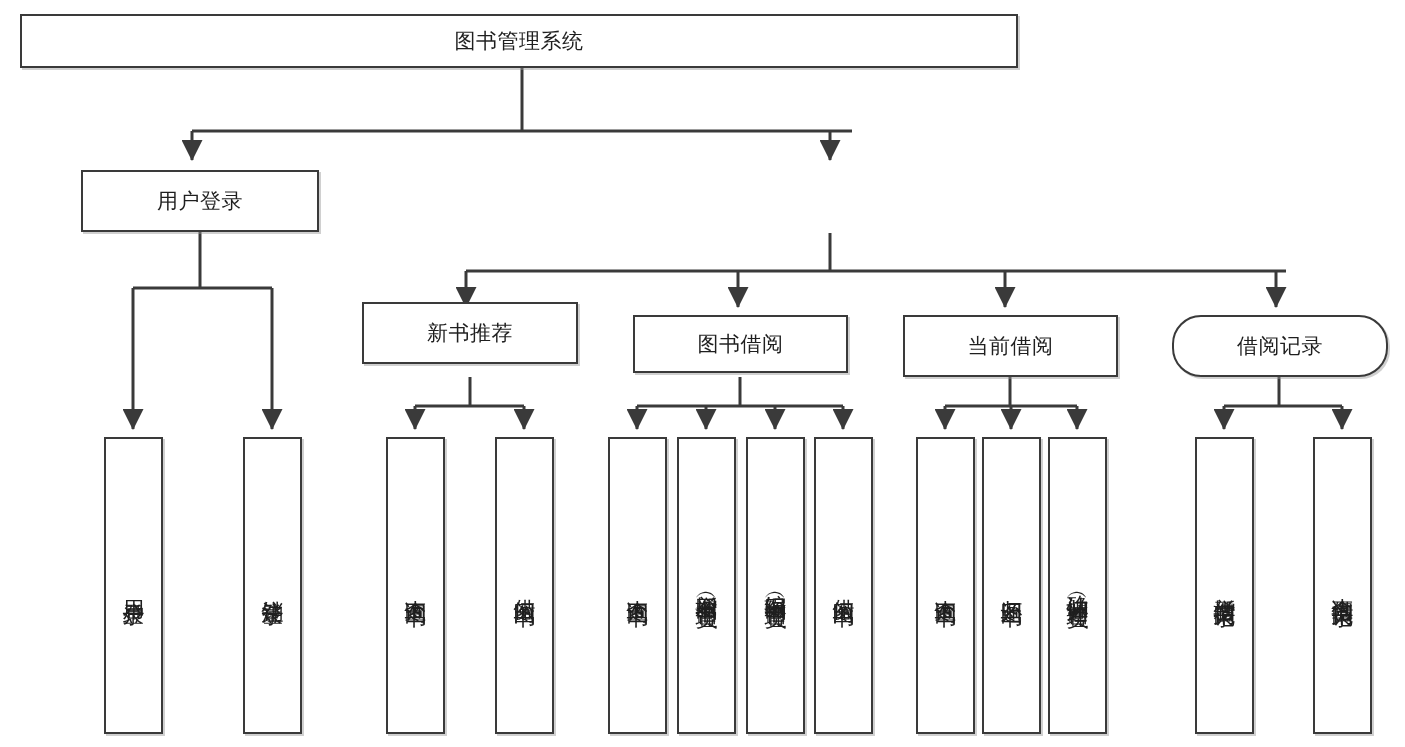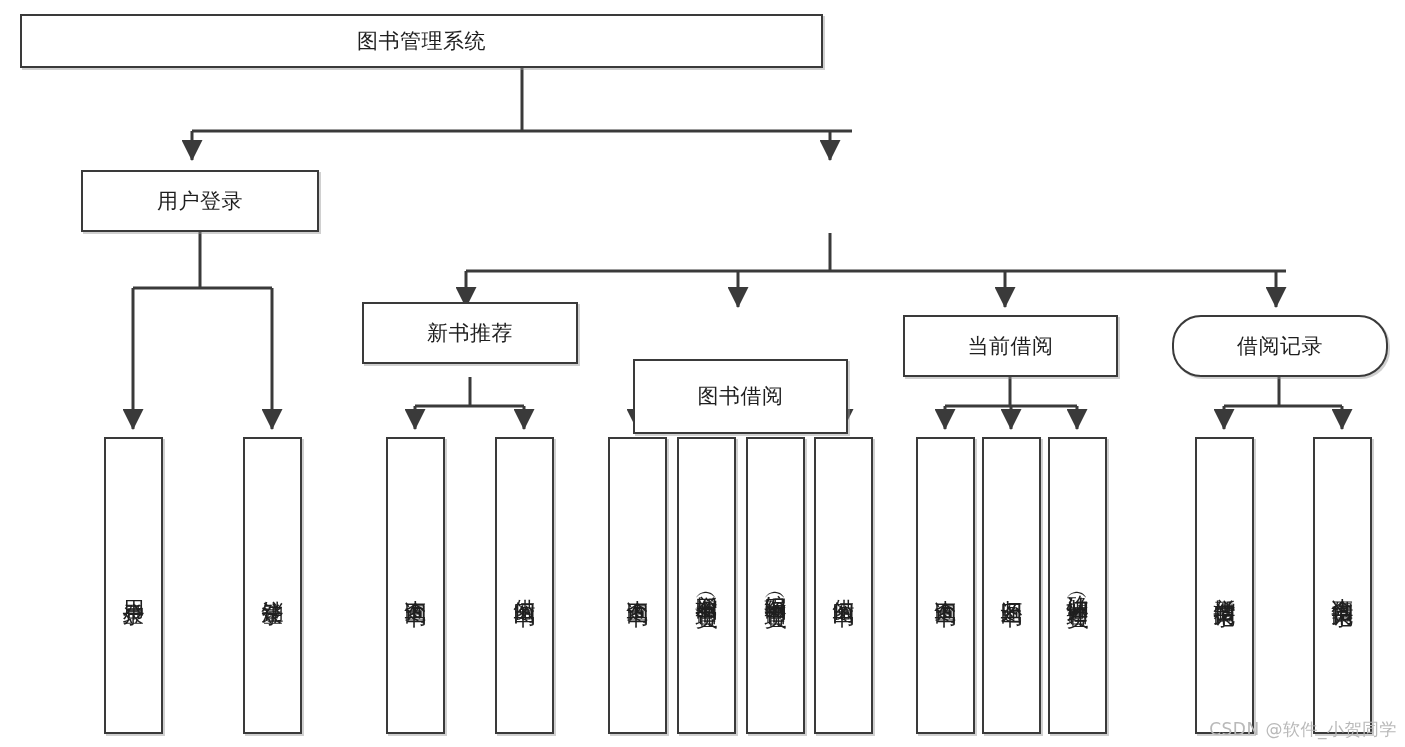--- a/index.html
+++ b/index.html
@@ -117,32 +117,32 @@
       <path d="M 1011 406 L 1011 429" marker-end="url(#arrow)"></path>
       <path d="M 1077 406 L 1077 429" marker-end="url(#arrow)"></path>
 
       <path d="M 1279 377 L 1279 406"></path>
       <path d="M 1224 406 L 1342 406"></path>
       <path d="M 1224 406 L 1224 429" marker-end="url(#arrow)"></path>
       <path d="M 1342 406 L 1342 429" marker-end="url(#arrow)"></path>
     </g>
   </svg>
 
-  <div class="node horiz" style="left:20px; top:14px; width:803px; height:54px;">
+  <div class="node horiz" style="left:20px; top:14px; width:998px; height:54px;">
     <span class="label">图书管理系统</span>
   </div>
 
   <div class="node horiz" style="left:81px; top:170px; width:238px; height:62px;">
     <span class="label">用户登录</span>
   </div>
 
   <div class="node horiz" style="left:362px; top:302px; width:216px; height:62px;">
     <span class="label">新书推荐</span>
   </div>
-  <div class="node horiz" style="left:633px; top:315px; width:215px; height:75px;margin-top:44px;">
+  <div class="node horiz" style="left:633px; top:315px; width:215px; height:58px;">
     <span class="label">图书借阅</span>
   </div>
   <div class="node horiz" style="left:903px; top:315px; width:215px; height:62px;text-align:right;">
     <span class="label">当前借阅</span>
   </div>
   <div class="node horiz" style="left:1172px; top:315px; width:216px; height:62px;border-radius:29px;">
     <span class="label">借阅记录</span>
   </div>
 
   <div class="node vert" style="left:104px; top:437px; width:59px; height:297px;">
@@ -182,15 +182,14 @@
     <span class="label">确认归还（管理员）</span>
   </div>
 
   <div class="node vert" style="left:1195px; top:437px; width:59px; height:297px;">
     <span class="label">新增借阅记录</span>
   </div>
   <div class="node vert" style="left:1313px; top:437px; width:59px; height:297px;">
     <span class="label">查询借阅记录</span>
   </div>
 
-  <div id="watermark">CSDN @软件_小贺同学</div>
 
 </div>
 
 </body></html>

